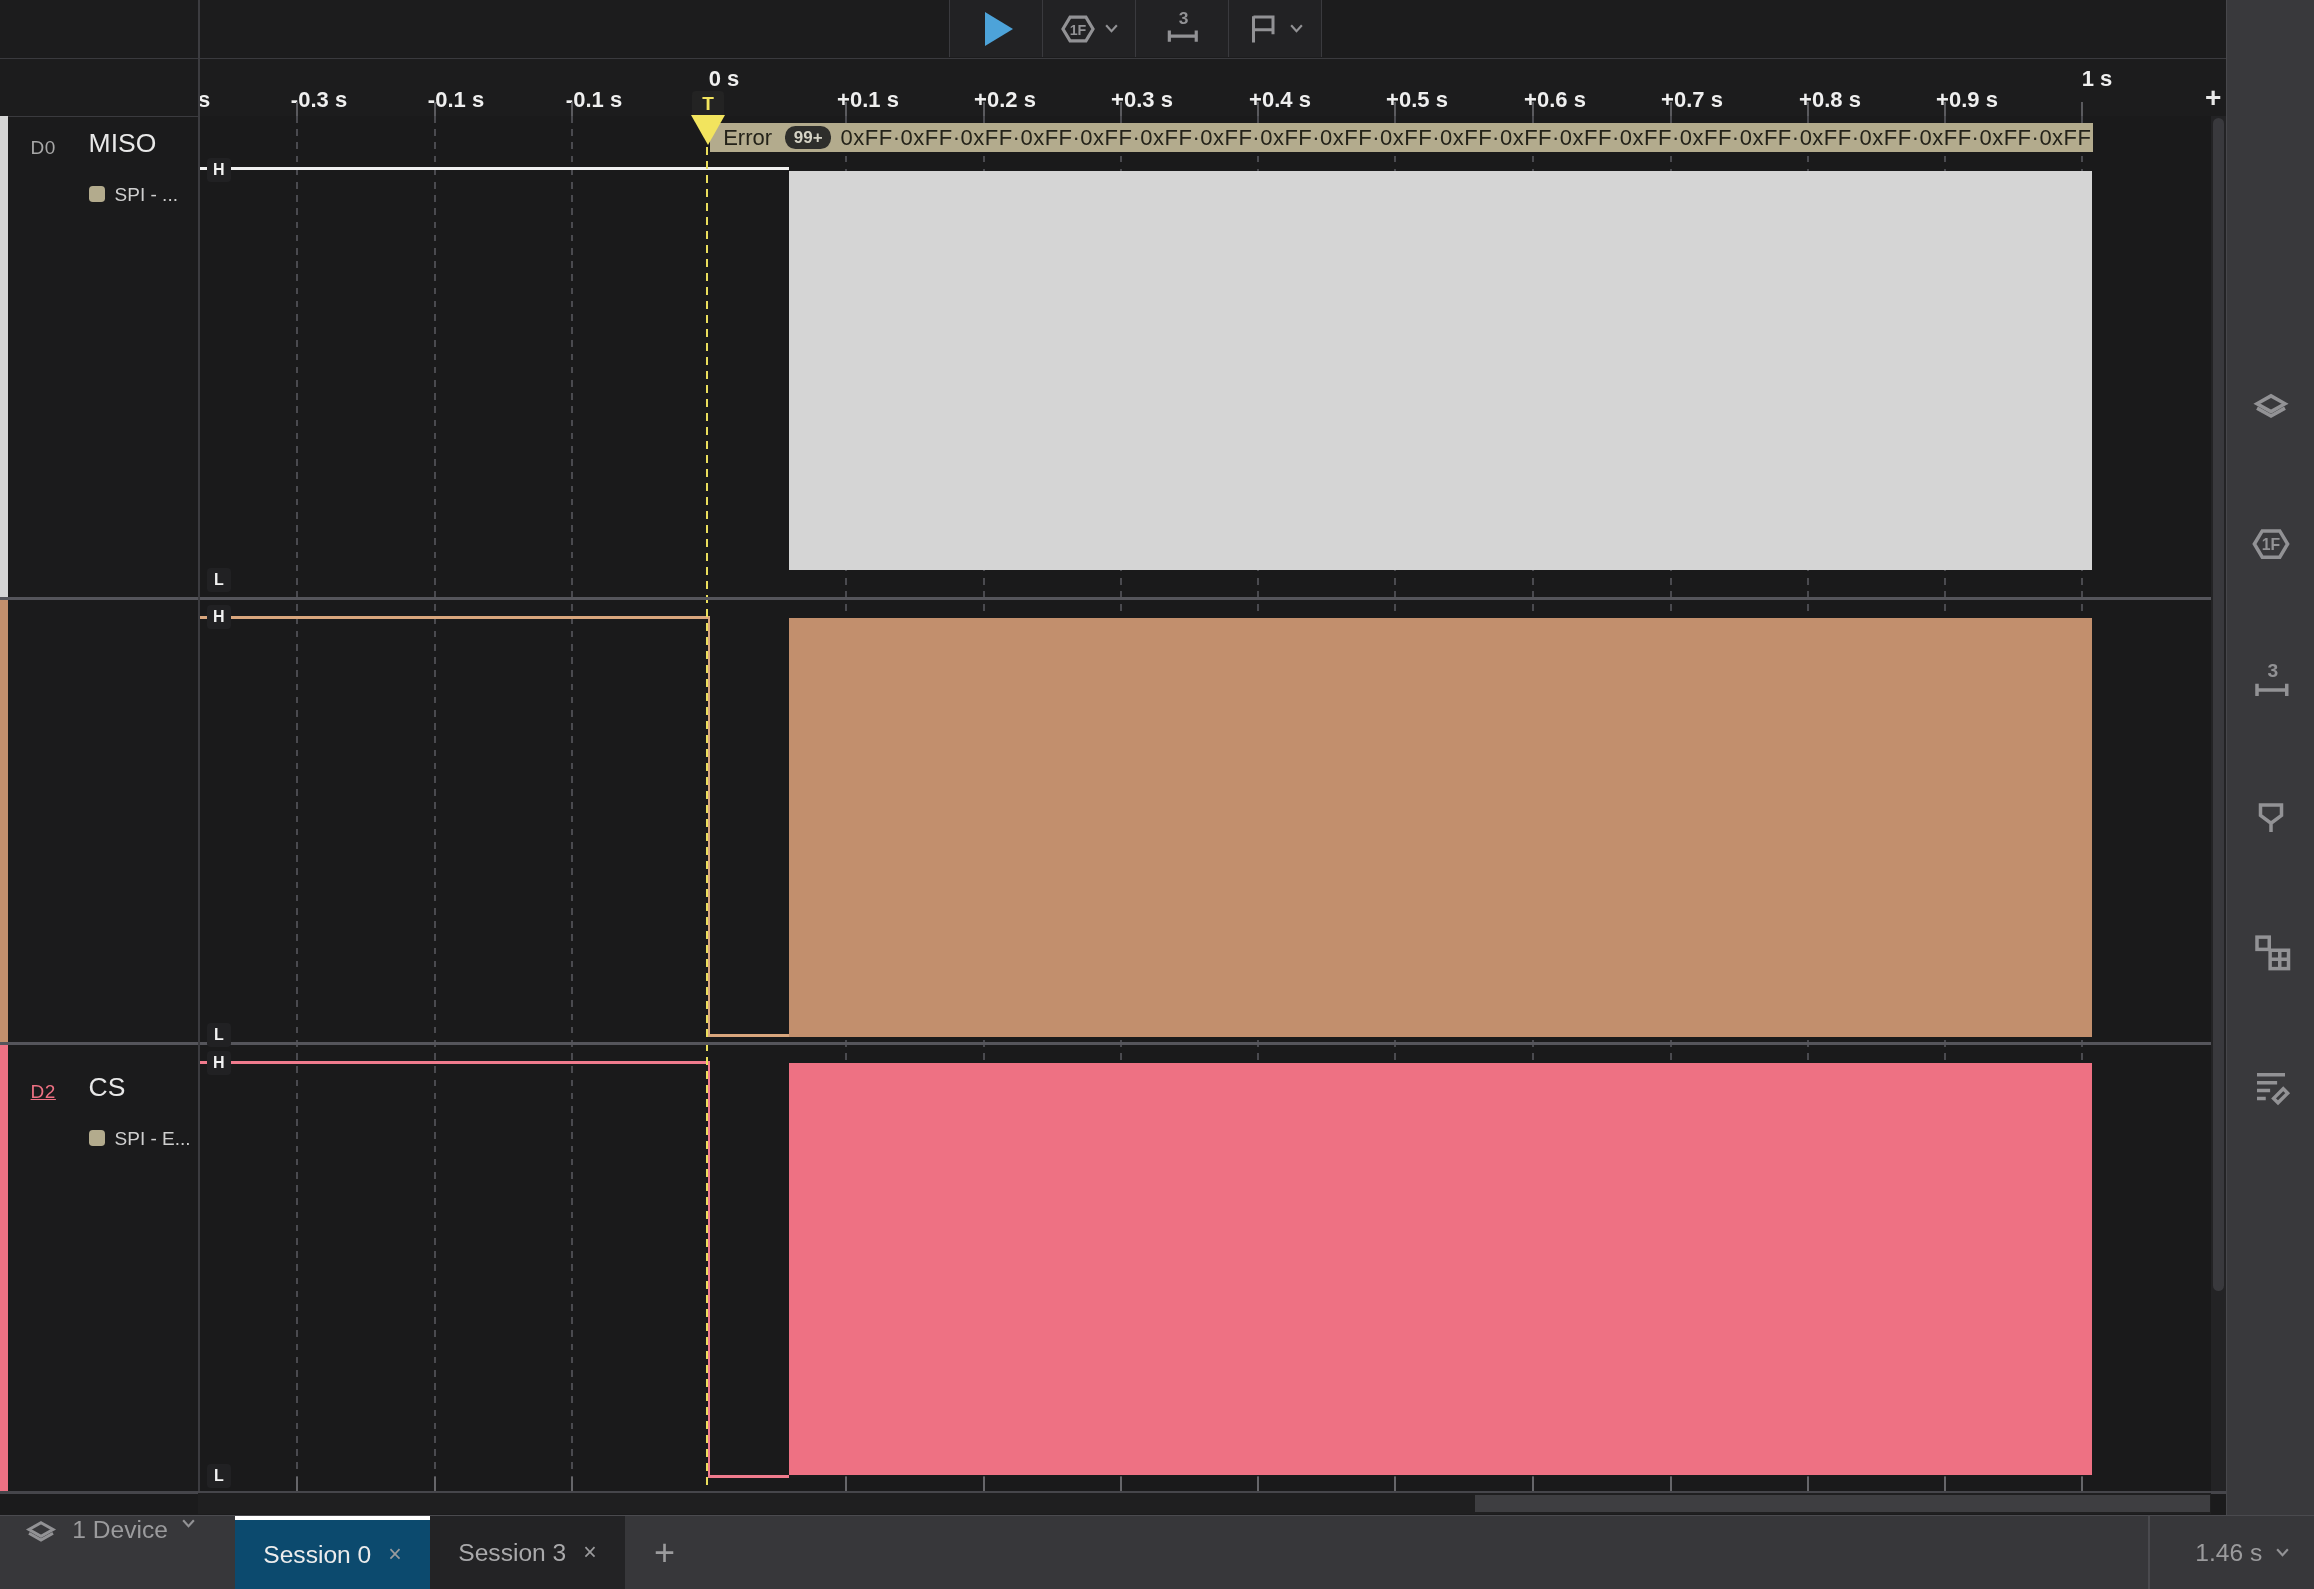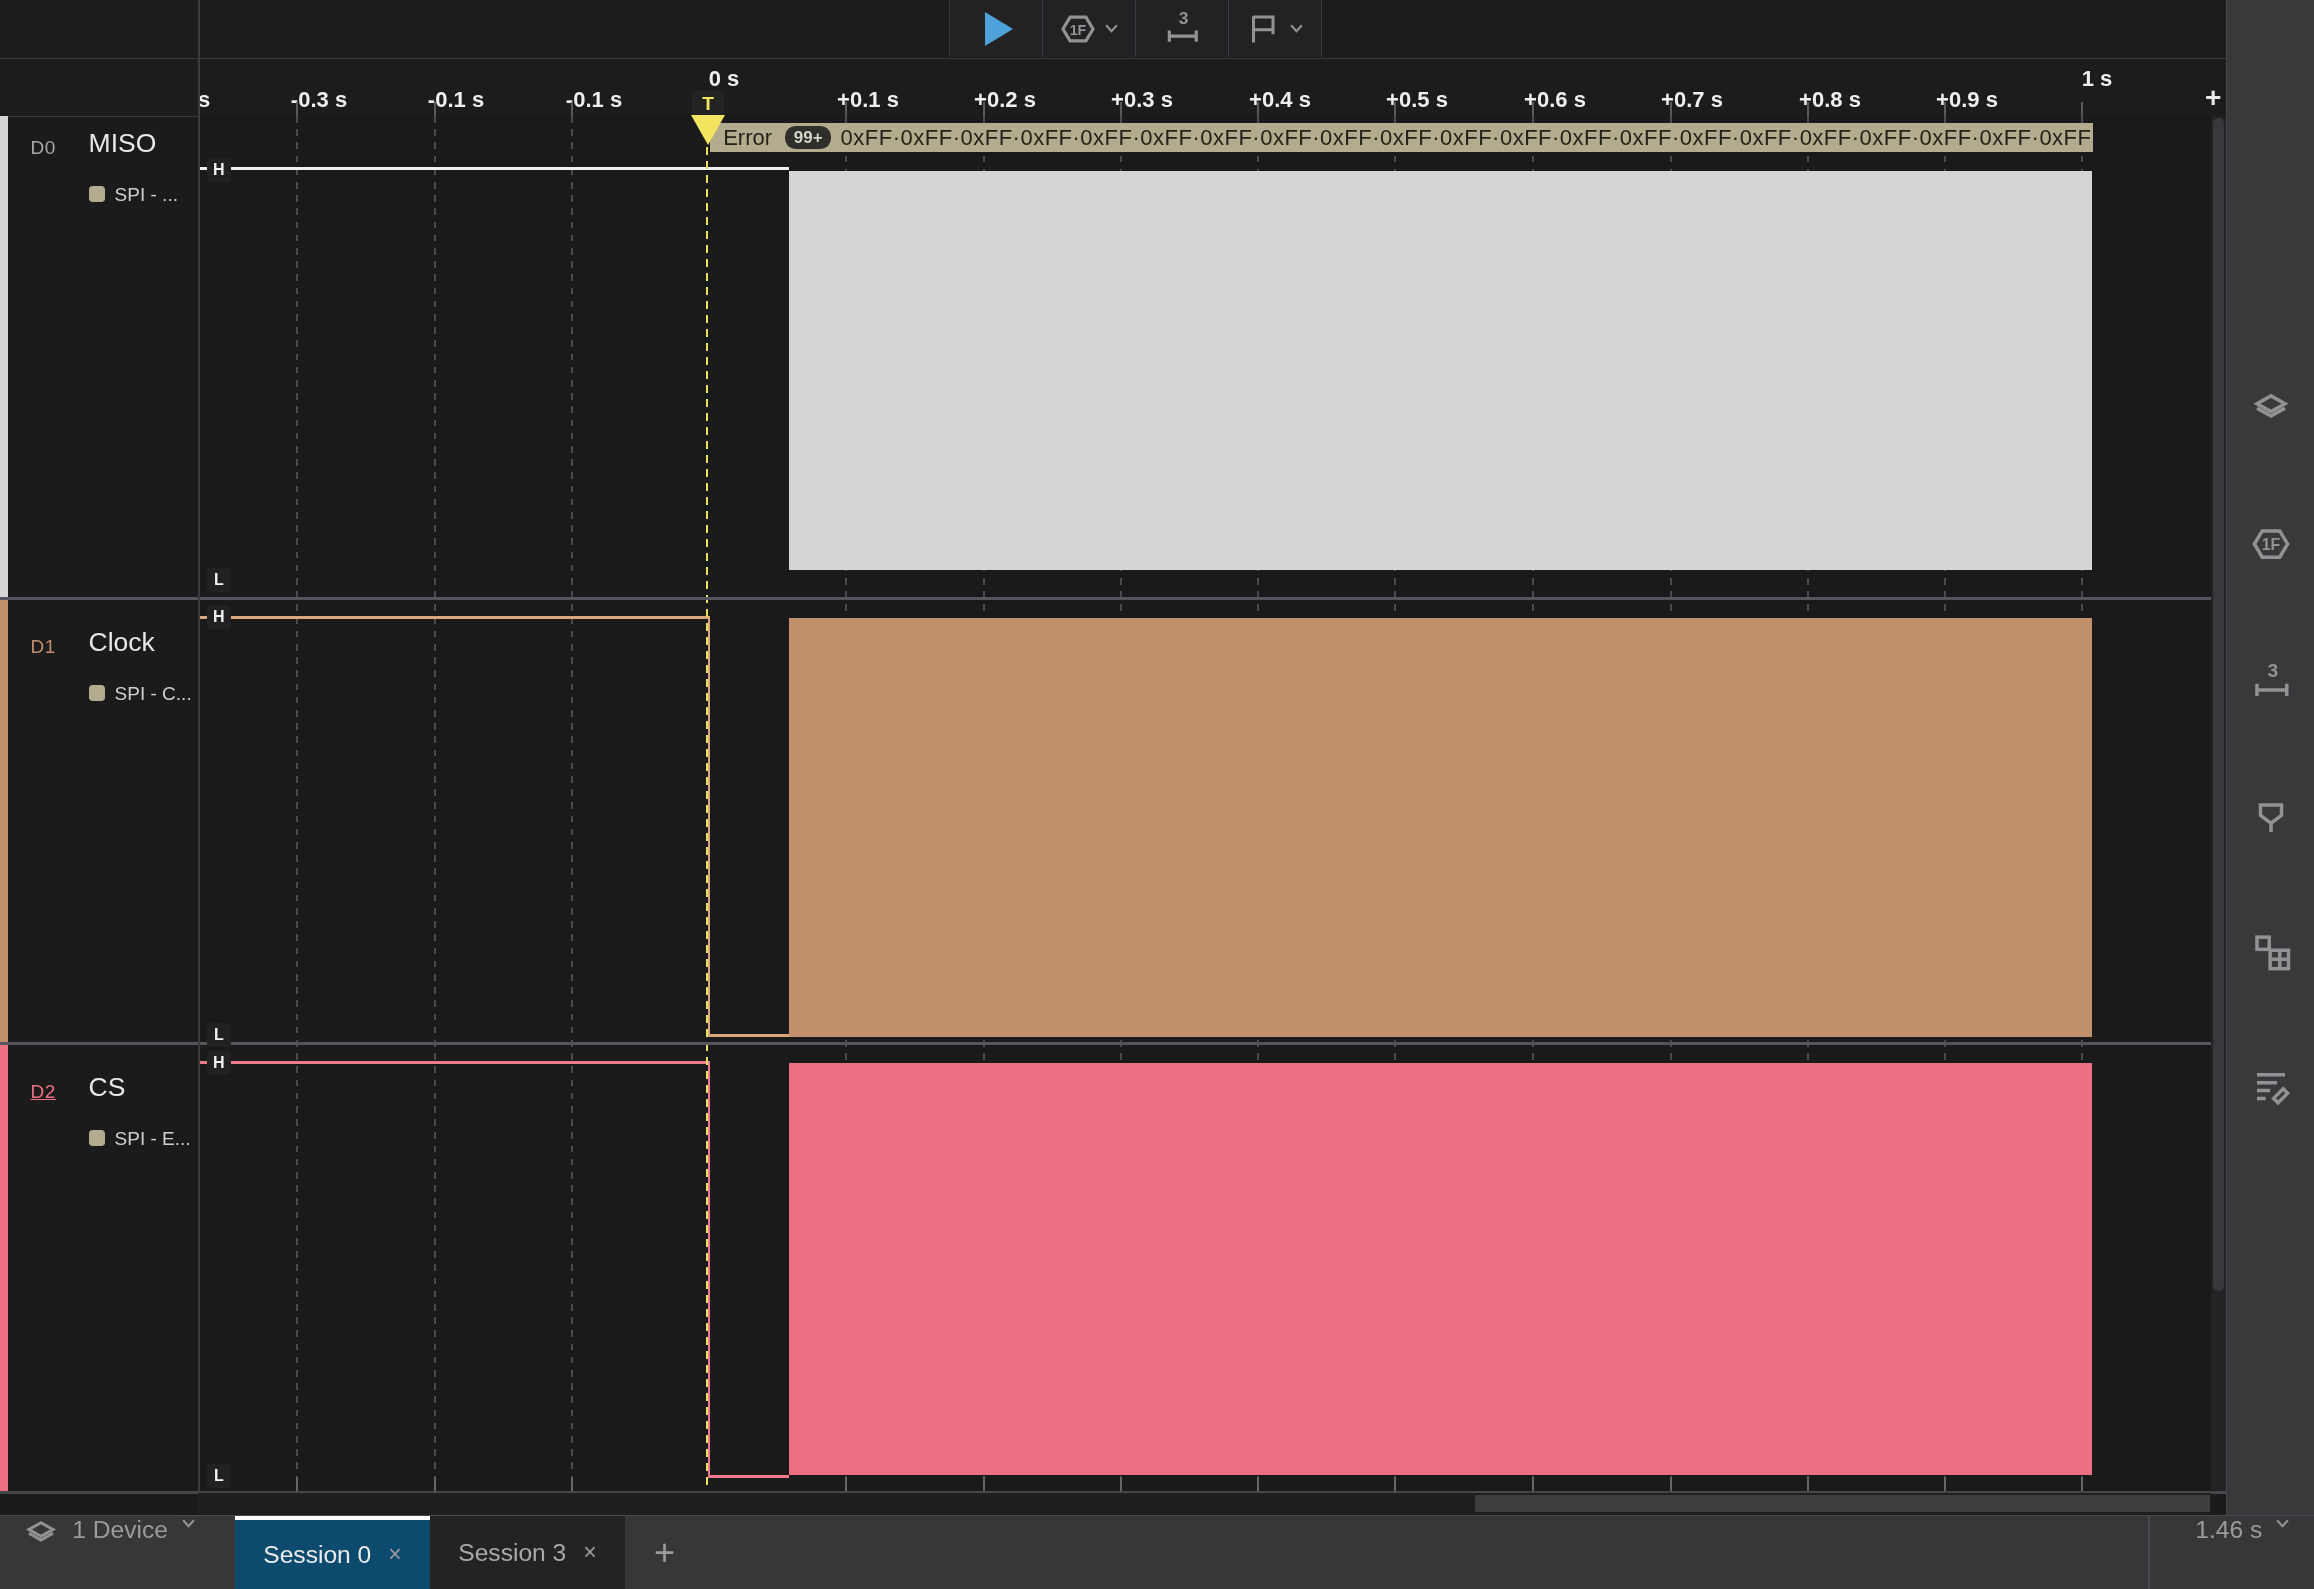--- a/index.html
+++ b/index.html
@@ -58,21 +58,21 @@
   
   #bottombar { position:absolute; left:0; top:1515px; width:2315px; height:75px; background:#37373a; border-top:1.9px solid #4a4a4e; z-index:9; }
   #device-btn { position:absolute; left:23px; top:0; height:73px; display:flex; gap:13.2px; color:#9b9b9d; font-size:24.6px; cursor:pointer; }
   .chev { width:15px; height:15px; }
   .tab { position:absolute; top:0; height:73px; display:flex; align-items:center; justify-content:center; gap:17px; font-size:24.6px; cursor:pointer; }
   #tab0 { left:235px; width:195px; background:#0c4a6e; border-top:4.7px solid #ffffff; color:#ececec; }
   #tab1 { left:430px; width:195px; background:#232325; color:#a9a9ab; }
   .tab-close { font-size:23px; color:#9b9b9d; cursor:pointer; }
   #add-tab { position:absolute; left:636px; top:0; height:73px; width:57px; display:flex; align-items:center; justify-content:center; font-size:36px; color:#9b9b9d; cursor:pointer; }
   #bb-divider { position:absolute; left:2148px; top:0; width:1.9px; height:73px; background:#4a4a4e; }
-  #duration-btn { position:absolute; right:24.6px; top:0; height:73px; display:flex; align-items:flex-start; gap:13.2px; color:#9b9b9d; font-size:24.6px; cursor:pointer; }
+  #duration-btn { position:absolute; right:24.6px; top:0; height:73px; display:flex; align-items:center; gap:13.2px; color:#9b9b9d; font-size:24.6px; cursor:pointer; }
   
   #hscroll { position:absolute; left:198px; top:1493px; width:2013px; height:21px; background:#1f1f20; z-index:5; }
   #hscroll-thumb { position:absolute; left:1277px; top:1.9px; width:735px; height:17px; background:#3e3e41; cursor:pointer; }
 </style>
 </head>
 <body>
 
 <div id="app">
 
   <div id="toolbar">
@@ -208,26 +208,20 @@
 
   <div class="ch-strip" style="top:116px; height:481px; background:#d5d5d5;"></div>
   <div class="ch-label" style="top:99px; height:481px;border-radius:10px;">
     <div class="ch-id" style="top:38px; color:#a8a8a8;">D0</div>
     <div class="ch-name" style="top:29px;">MISO</div>
     <div class="ch-sub-chip" style="top:87px;"></div>
     <div class="ch-sub" style="top:85px;">SPI - ...</div>
   </div>
 
   <div class="ch-strip" style="top:600px; height:442px; background:#c28f6d;"></div>
-  <div class="ch-label" style="top:600px; height:442px;">
-    <div class="ch-id" style="top:36px; color:#c28f6d;">D1</div>
-    <div class="ch-name" style="top:27.4px;">Clock</div>
-    <div class="ch-sub-chip" style="top:85px;"></div>
-    <div class="ch-sub" style="top:83px;">SPI - C...</div>
-  </div>
 
   <div class="ch-strip" style="top:1045px; height:446px; background:#ee7183;"></div>
   <div class="ch-label" style="top:1045px; height:446px;">
     <div class="ch-id" style="top:36px; color:#ee7183;text-decoration:underline;">D2</div>
     <div class="ch-name" style="top:27.4px;">CS</div>
     <div class="ch-sub-chip" style="top:85px;"></div>
     <div class="ch-sub" style="top:83px;">SPI - E...</div>
   </div>
 
   <div id="vscroll">

